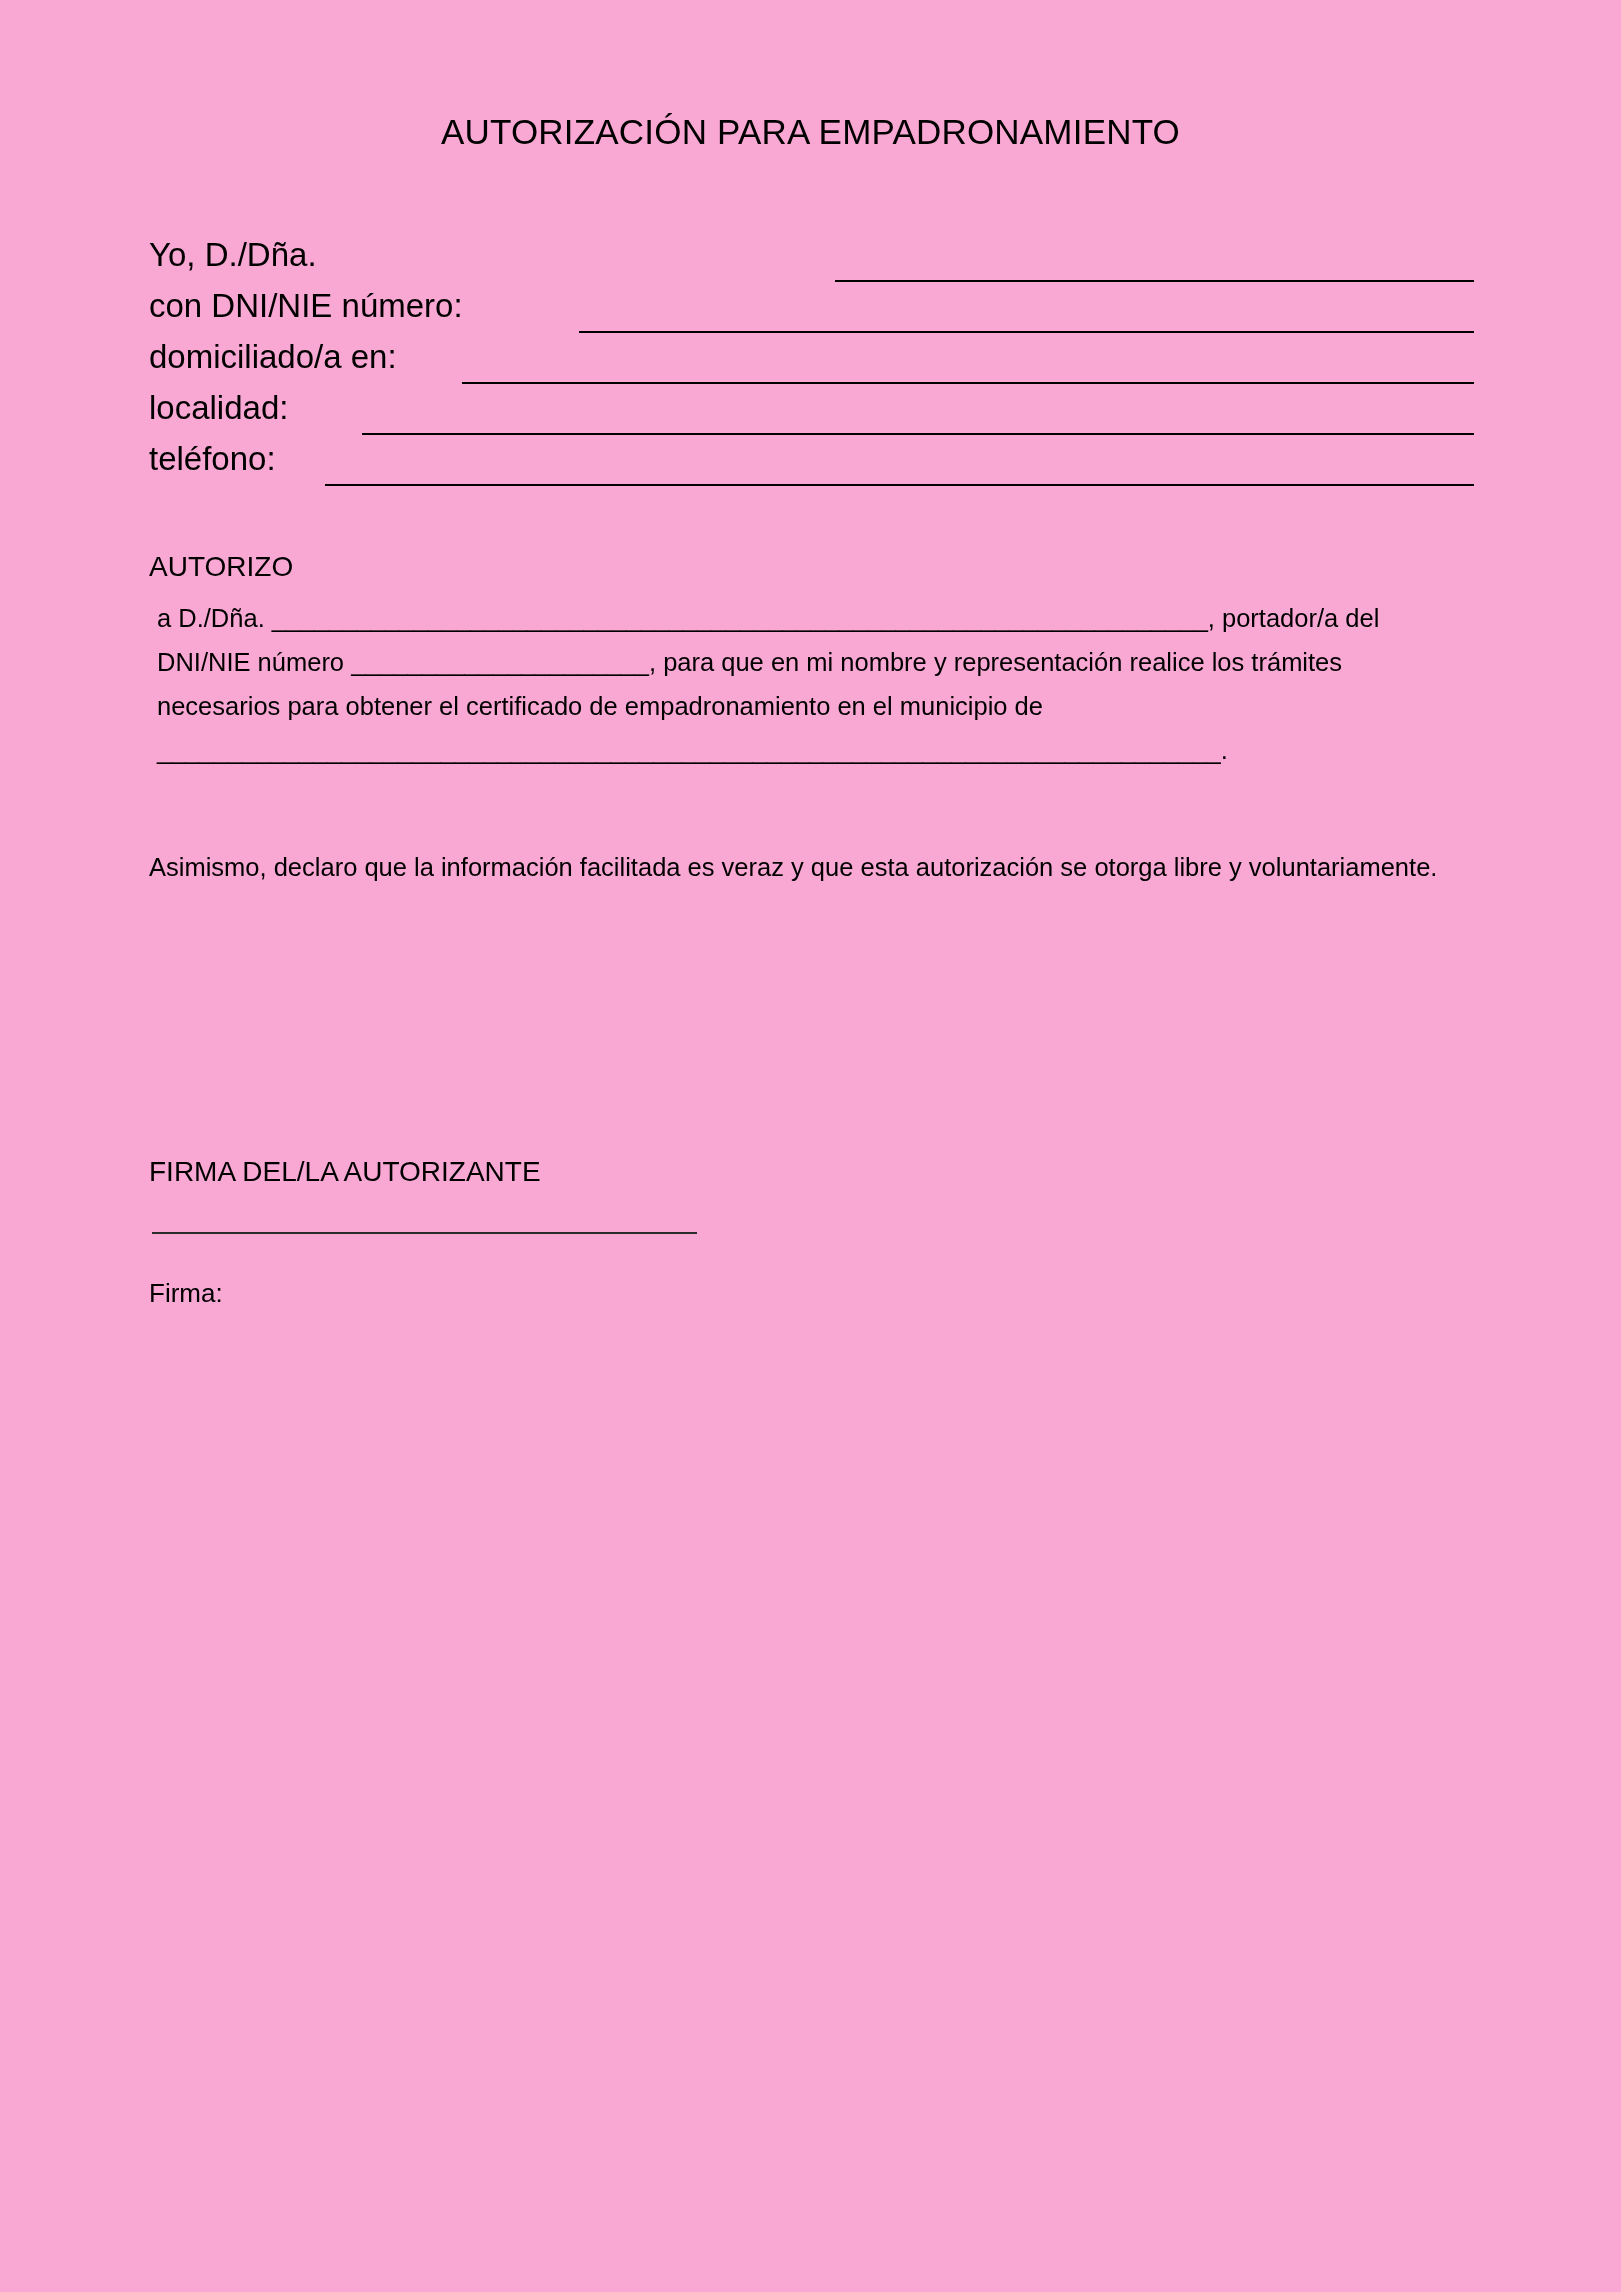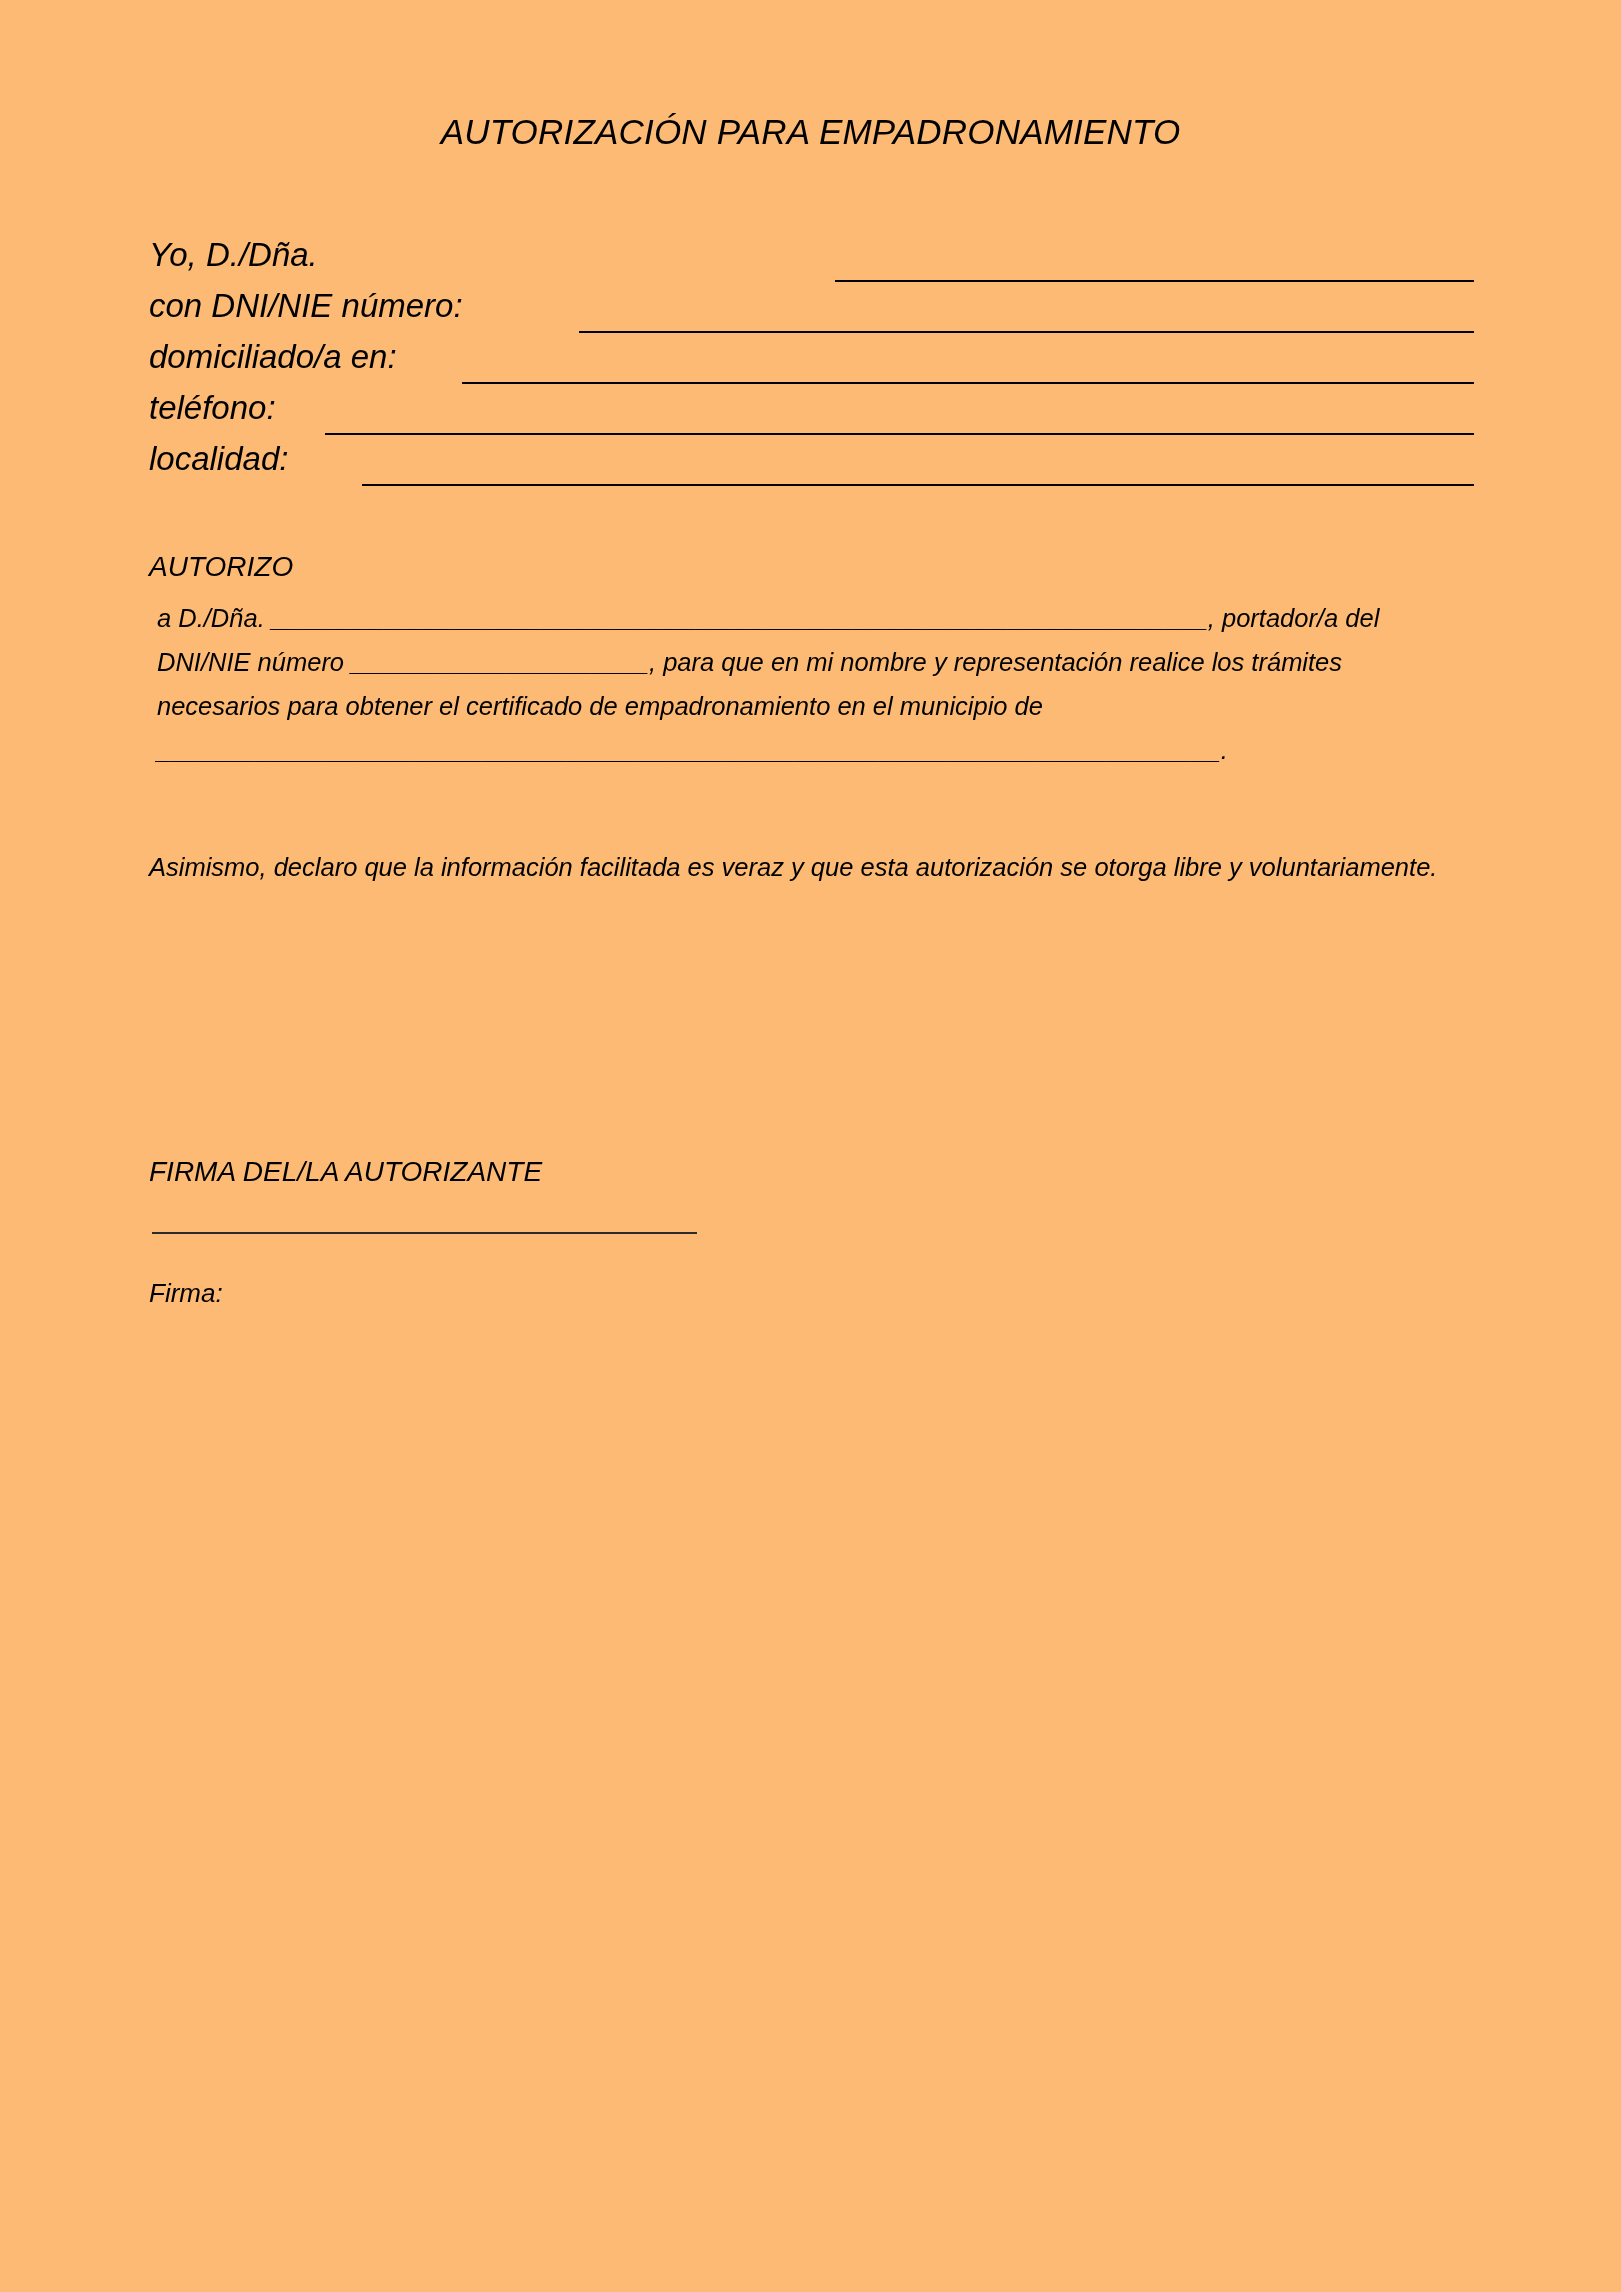--- a/index.html
+++ b/index.html
@@ -111,21 +111,21 @@
     top: 1257px;
     font-size: 26px;
     line-height: 29px;
     white-space: pre;
     margin-top: 22px;
   }
 </style>
 </head>
 <body style="color: rgb(0, 0, 0);">
 
-<div class="page" style="background: #fdba74; font-style: italic;">
+<div class="page" style="background: #f9a8d4;">
 
   <div class="doc-title">AUTORIZACIÓN PARA EMPADRONAMIENTO</div>
 
   <div class="fields">
 
     <div class="field-row">
       <span class="field-label">Yo, D./Dña.</span>
       <span class="field-rule" style="width: 639px; border-bottom-color: rgb(0, 0, 0);"></span>
     </div>
 
@@ -133,27 +133,27 @@
       <span class="field-label">con DNI/NIE número:</span>
       <span class="field-rule" style="width: 895px; border-bottom-color: rgb(0, 0, 0);"></span>
     </div>
 
     <div class="field-row">
       <span class="field-label">domiciliado/a en:</span>
       <span class="field-rule" style="width: 1012px; border-bottom-color: rgb(0, 0, 0);"></span>
     </div>
 
     <div class="field-row">
-      <span class="field-label">teléfono:</span>
-      <span class="field-rule" style="width: 1149px; border-bottom-color: rgb(0, 0, 0);"></span>
+      <span class="field-label">localidad:</span>
+      <span class="field-rule" style="width: 1112px; border-bottom-color: rgb(0, 0, 0);"></span>
     </div>
 
     <div class="field-row">
-      <span class="field-label">localidad:</span>
-      <span class="field-rule" style="width: 1112px; border-bottom-color: rgb(0, 0, 0);"></span>
+      <span class="field-label">teléfono:</span>
+      <span class="field-rule" style="width: 1149px; border-bottom-color: rgb(0, 0, 0);"></span>
     </div>
 
   </div>
 
   <div class="section-heading" id="autorizo-heading">AUTORIZO</div>
 
   <div class="para" id="autorizo-body"><span>a D./Dña. </span><span class="fill">__________________________________________________________________</span><span>, portador/a del</span>
 <span>DNI/NIE número </span><span class="fill">_____________________</span><span>, para que en mi nombre y representación realice los trámites</span>
 <span>necesarios para obtener el certificado de empadronamiento en el municipio de</span>
 <span class="fill">___________________________________________________________________________</span><span>.</span></div>

